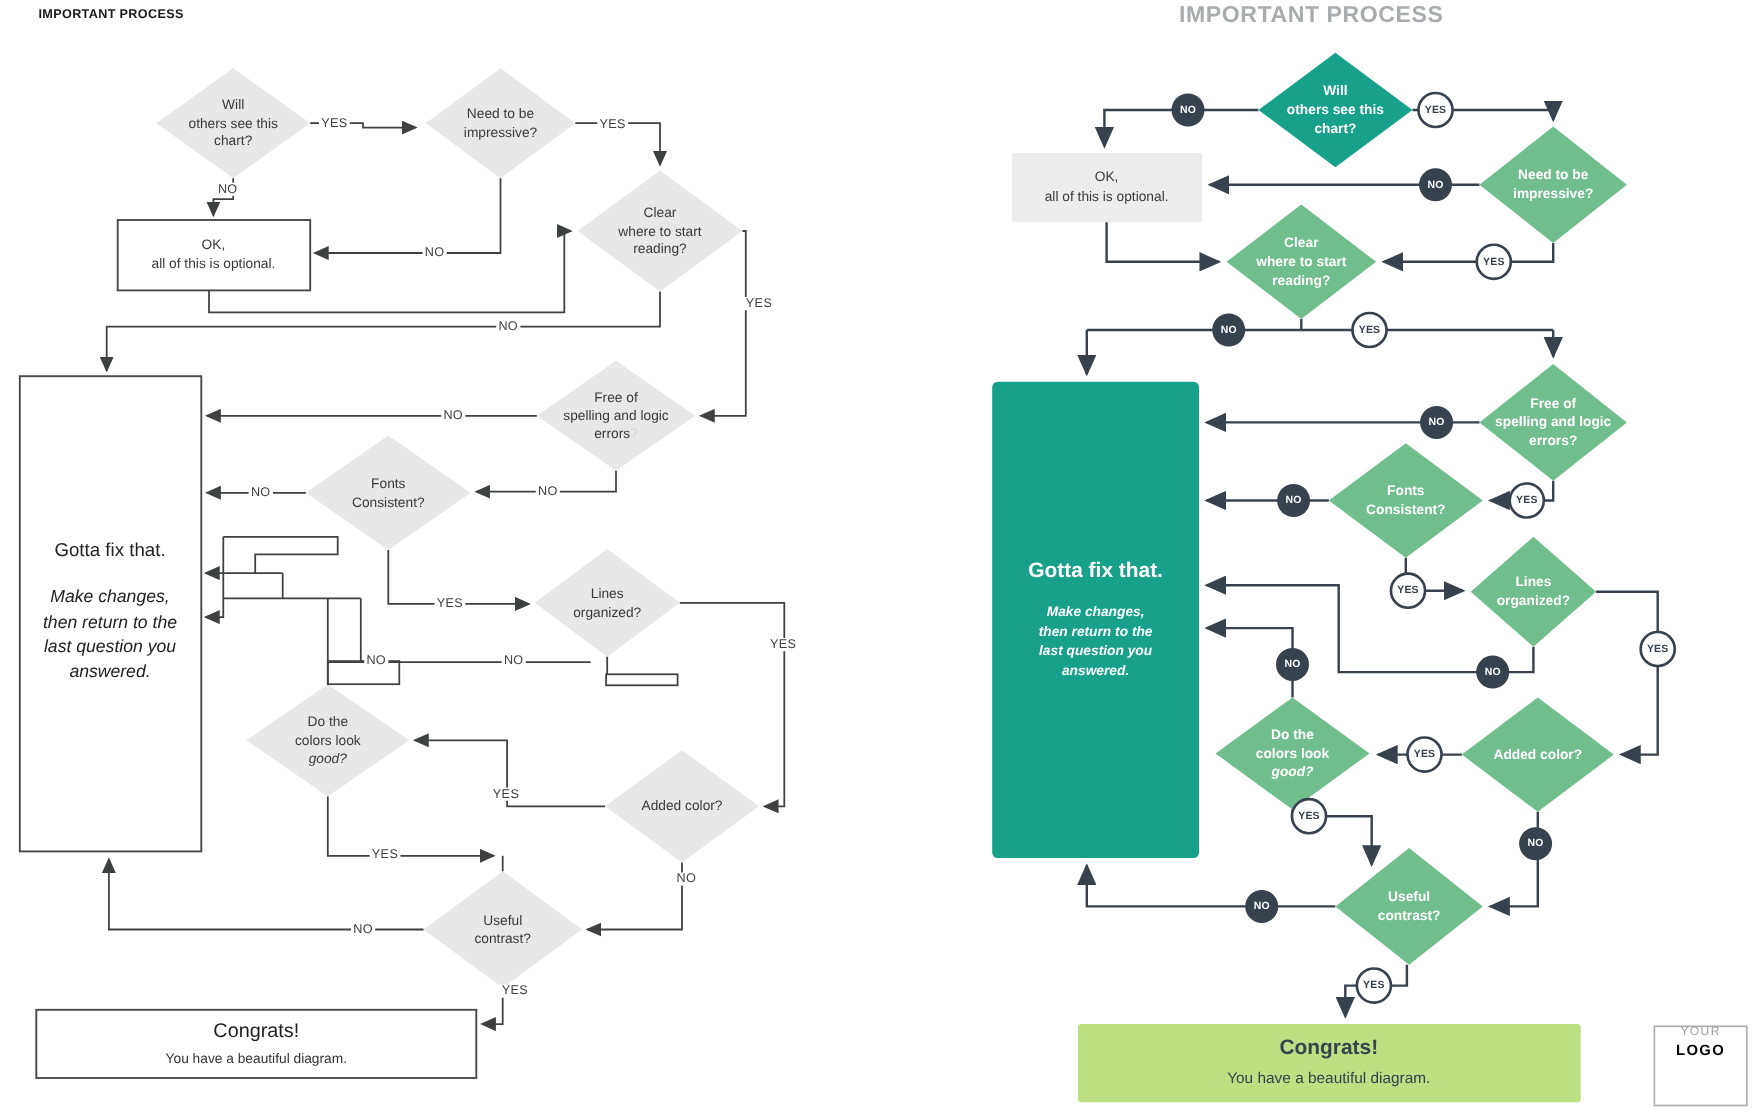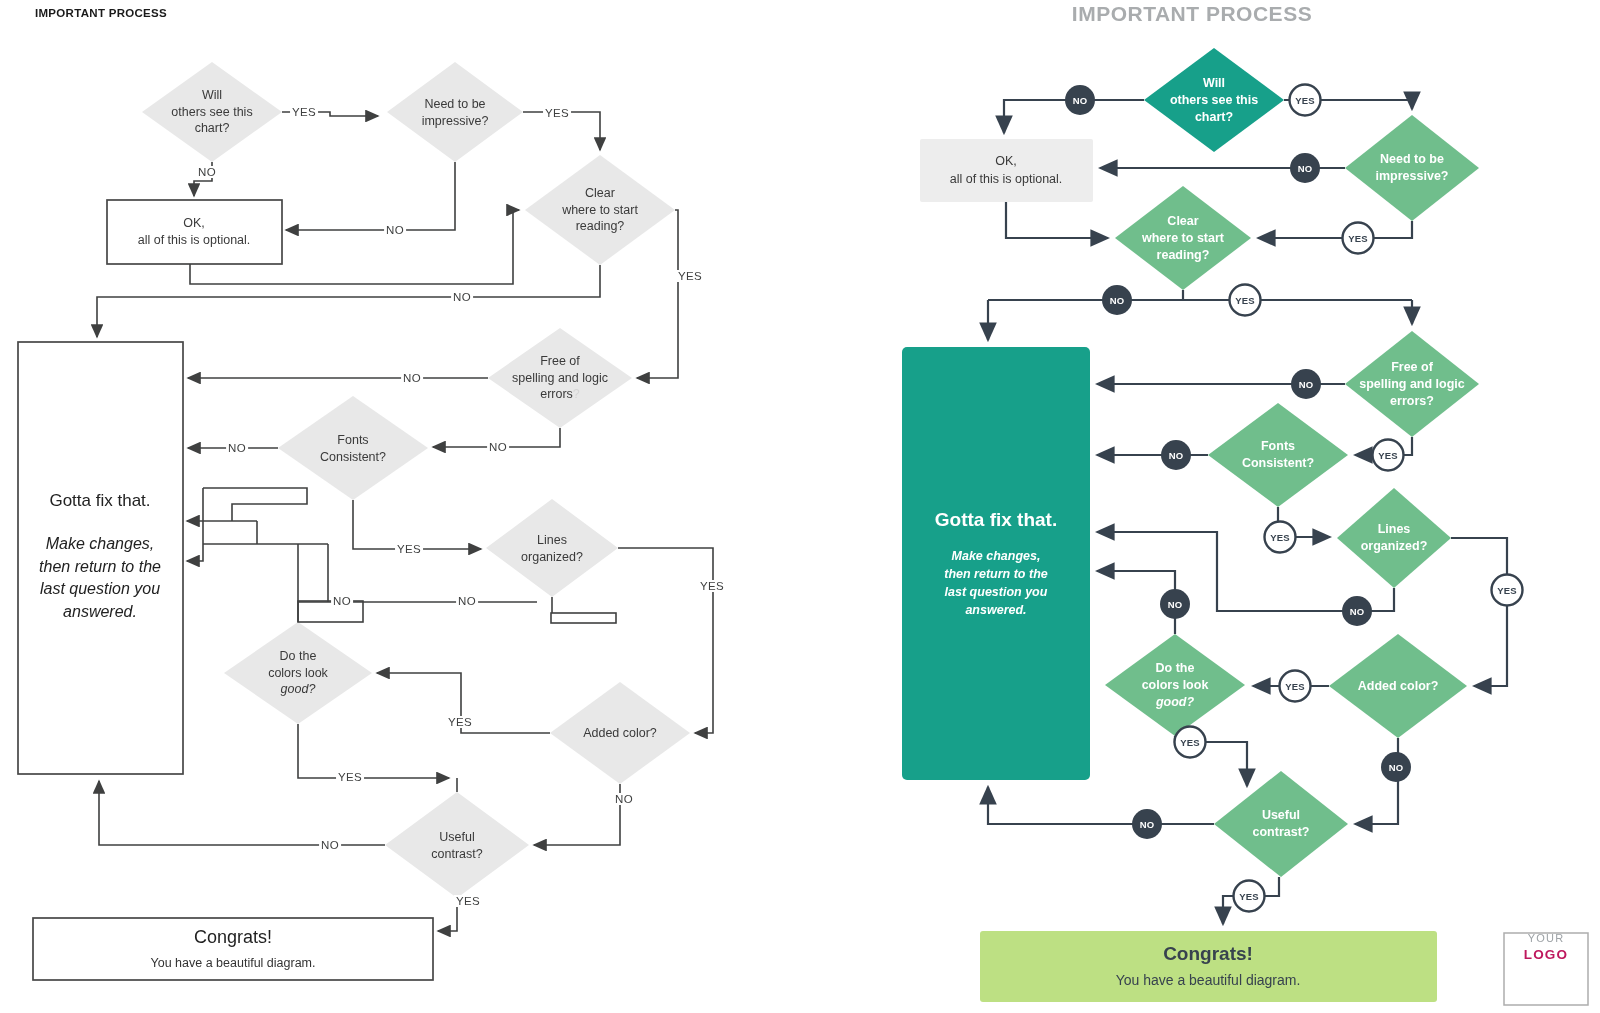--- a/index.html
+++ b/index.html
@@ -28,21 +28,21 @@
   .fixbox-r .t{font:bold 19px "Liberation Sans",sans-serif;color:#fff;margin-bottom:16px;}
   .fixbox-r .b{font:bold italic 12.5px/1.45 "Liberation Sans",sans-serif;color:#fff;white-space:pre-line;}
   .congrats-l{position:absolute;left:233px;top:948px;transform:translate(-50%,-50%);text-align:center;width:380px;}
   .congrats-l .t{font:18px "Liberation Sans",sans-serif;color:#1f1f1f;margin-bottom:8px;}
   .congrats-l .s{font:12.5px "Liberation Sans",sans-serif;color:#333;}
   .congrats-r{position:absolute;left:1208px;top:965px;transform:translate(-50%,-50%);text-align:center;width:440px;}
   .congrats-r .t{font:bold 19px "Liberation Sans",sans-serif;color:#37424e;margin-bottom:7px;}
   .congrats-r .s{font:14px "Liberation Sans",sans-serif;color:#37424e;}
   .logo{position:absolute;left:1546px;top:947px;transform:translate(-50%,-50%);text-align:center;}
   .logo .y{font:11px "Liberation Sans",sans-serif;color:#9ea3a7;letter-spacing:1.2px;margin-bottom:3px;}
-  .logo .l{font:bold 13.5px "Liberation Sans",sans-serif;color:#be185d;letter-spacing:1.2px;}
+  .logo .l{font:bold 13.5px "Liberation Sans",sans-serif;color:#000000;letter-spacing:1.2px;}
 </style>
 </head>
 <body>
 
 <div id="stage">
 
   <svg width="1600" height="1013" viewBox="0 0 1600 1013">
     <defs>
       <marker id="aL" markerWidth="9" markerHeight="8" refX="8" refY="4" orient="auto">
         <path d="M0,0 L9,4 L0,8 z" fill="#3f4040"></path>

